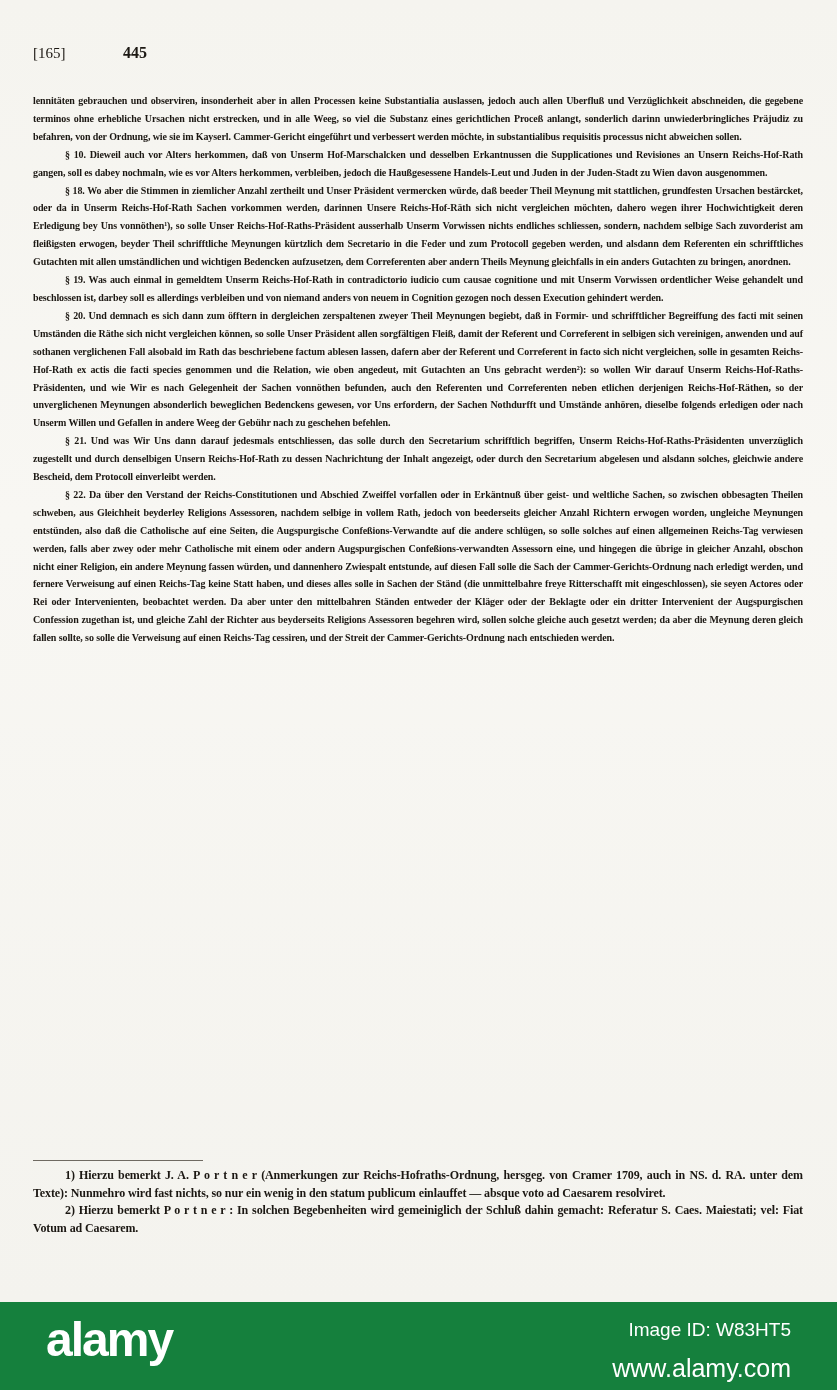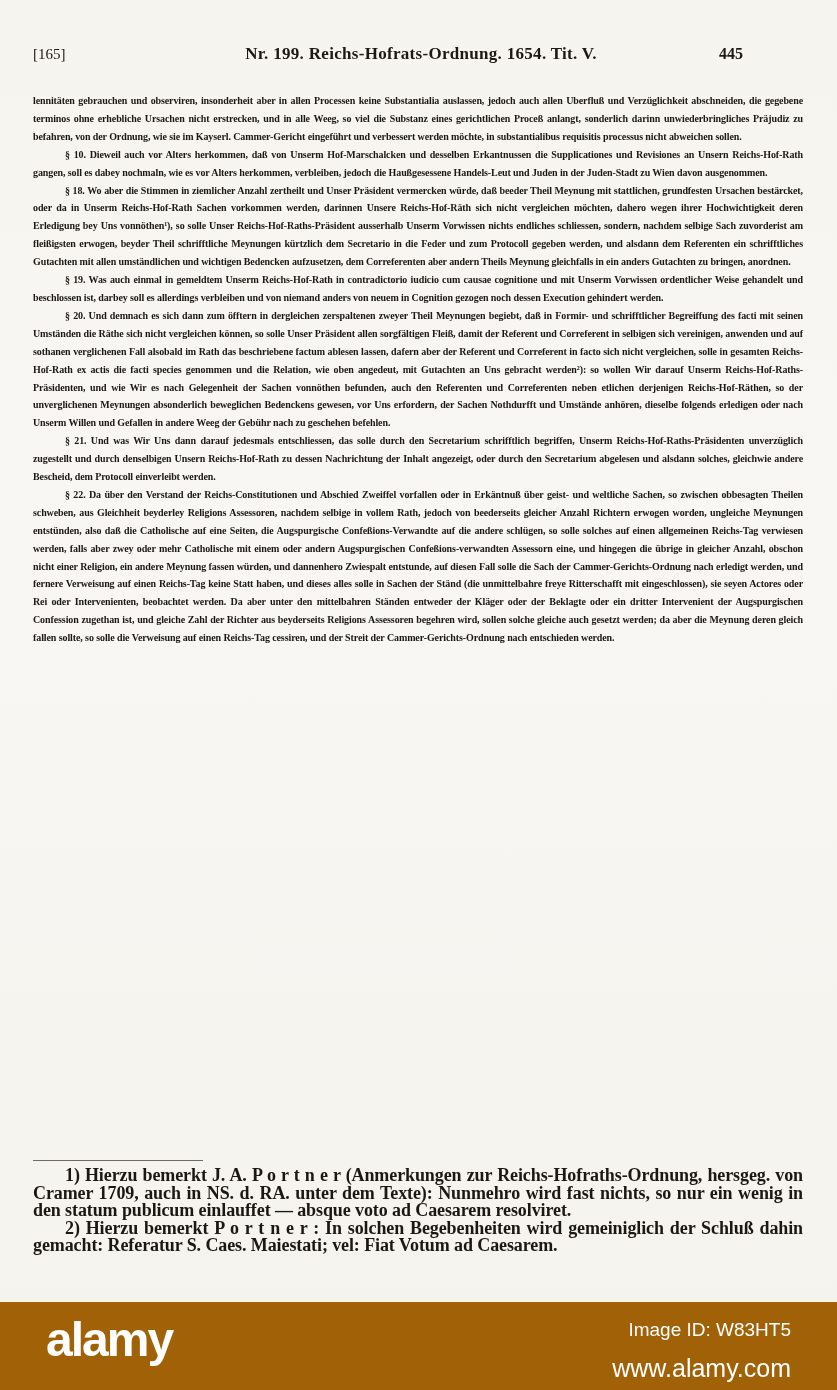--- a/index.html
+++ b/index.html
@@ -52,32 +52,32 @@
     position: absolute; top: 1160px; left: 33px; width: 770px;
     color: #1b1712;
   }
   .footnote-rule {
     border: none; margin: 0 0 6px 0;
     width: 170px; height: 1px;
     background: #6f6a62;
   }
   .footnotes p {
     margin: 0;
-    font-size: 18px;
+    font-size: 12px;
     line-height: 17.6px;
     font-weight: bold;
     text-align: justify;
     text-indent: 32px;
     letter-spacing: -0.1px;
   }
 
   .alamy-bar {
     position: absolute; left: 0; top: 1302px;
     width: 837px; height: 88px;
-    background: #a16207;
+    background: #15803d;
     font-family: "Liberation Sans", sans-serif;
   }
   .alamy-logo {
     position: absolute; left: 46px; top: 14px;
     color: #ffffff;
     font-size: 48px; font-weight: bold;
     letter-spacing: -2px; line-height: 48px;
   }
   .alamy-meta {
     position: absolute; right: 46px; top: 17px;
@@ -86,21 +86,20 @@
   .alamy-image-id { font-size: 19px; font-weight: normal; margin-bottom: 13px; }
   .alamy-url { font-size: 25px; font-weight: normal; }
 </style>
 </head>
 <body>
 
 <div class="sheet">
 
   <div class="page-header">
     <span class="folio">[165]</span>
-    <span class="running-title">Nr. 199. Reichs-Hofrats-Ordnung. 1654. Tit. V.</span>
     <span class="pagenum">445</span>
   </div>
 
   <div class="page-body">
     <p class="noindent">lennitäten gebrauchen und observiren, insonderheit aber in allen Processen keine Substantialia auslassen, jedoch auch allen Uberfluß und Verzüglichkeit abschneiden, die gegebene terminos ohne erhebliche Ursachen nicht erstrecken, und in alle Weeg, so viel die Substanz eines gerichtlichen Proceß anlangt, sonderlich darinn unwiederbringliches Präjudiz zu befahren, von der Ordnung, wie sie im Kayserl. Cammer-Gericht eingeführt und verbessert werden möchte, in substantialibus requisitis processus nicht abweichen sollen.</p>
     <p>§ 10. Dieweil auch vor Alters herkommen, daß von Unserm Hof-Marschalcken und desselben Erkantnussen die Supplicationes und Revisiones an Unsern Reichs-Hof-Rath gangen, soll es dabey nochmaln, wie es vor Alters herkommen, verbleiben, jedoch die Haußgesessene Handels-Leut und Juden in der Juden-Stadt zu Wien davon ausgenommen.</p>
     <p>§ 18. Wo aber die Stimmen in ziemlicher Anzahl zertheilt und Unser Präsident vermercken würde, daß beeder Theil Meynung mit stattlichen, grundfesten Ursachen bestärcket, oder da in Unserm Reichs-Hof-Rath Sachen vorkommen werden, darinnen Unsere Reichs-Hof-Räth sich nicht vergleichen möchten, dahero wegen ihrer Hochwichtigkeit deren Erledigung bey Uns vonnöthen¹), so solle Unser Reichs-Hof-Raths-Präsident ausserhalb Unserm Vorwissen nichts endliches schliessen, sondern, nachdem selbige Sach zuvorderist am fleißigsten erwogen, beyder Theil schrifftliche Meynungen kürtzlich dem Secretario in die Feder und zum Protocoll gegeben werden, und alsdann dem Referenten ein schrifftliches Gutachten mit allen umständlichen und wichtigen Bedencken aufzusetzen, dem Correferenten aber andern Theils Meynung gleichfalls in ein anders Gutachten zu bringen, anordnen.</p>
     <p>§ 19. Was auch einmal in gemeldtem Unserm Reichs-Hof-Rath in contradictorio iudicio cum causae cognitione und mit Unserm Vorwissen ordentlicher Weise gehandelt und beschlossen ist, darbey soll es allerdings verbleiben und von niemand anders von neuem in Cognition gezogen noch dessen Execution gehindert werden.</p>
     <p>§ 20. Und demnach es sich dann zum öfftern in dergleichen zerspaltenen zweyer Theil Meynungen begiebt, daß in Formir- und schrifftlicher Begreiffung des facti mit seinen Umständen die Räthe sich nicht vergleichen können, so solle Unser Präsident allen sorgfältigen Fleiß, damit der Referent und Correferent in selbigen sich vereinigen, anwenden und auf sothanen verglichenen Fall alsobald im Rath das beschriebene factum ablesen lassen, dafern aber der Referent und Correferent in facto sich nicht vergleichen, solle in gesamten Reichs-Hof-Rath ex actis die facti species genommen und die Relation, wie oben angedeut, mit Gutachten an Uns gebracht werden²): so wollen Wir darauf Unserm Reichs-Hof-Raths-Präsidenten, und wie Wir es nach Gelegenheit der Sachen vonnöthen befunden, auch den Referenten und Correferenten neben etlichen derjenigen Reichs-Hof-Räthen, so der unverglichenen Meynungen absonderlich beweglichen Bedenckens gewesen, vor Uns erfordern, der Sachen Nothdurfft und Umstände anhören, dieselbe folgends erledigen oder nach Unserm Willen und Gefallen in andere Weeg der Gebühr nach zu geschehen befehlen.</p>
     <p>§ 21. Und was Wir Uns dann darauf jedesmals entschliessen, das solle durch den Secretarium schrifftlich begriffen, Unserm Reichs-Hof-Raths-Präsidenten unverzüglich zugestellt und durch denselbigen Unsern Reichs-Hof-Rath zu dessen Nachrichtung der Inhalt angezeigt, oder durch den Secretarium abgelesen und alsdann solches, gleichwie andere Bescheid, dem Protocoll einverleibt werden.</p>

